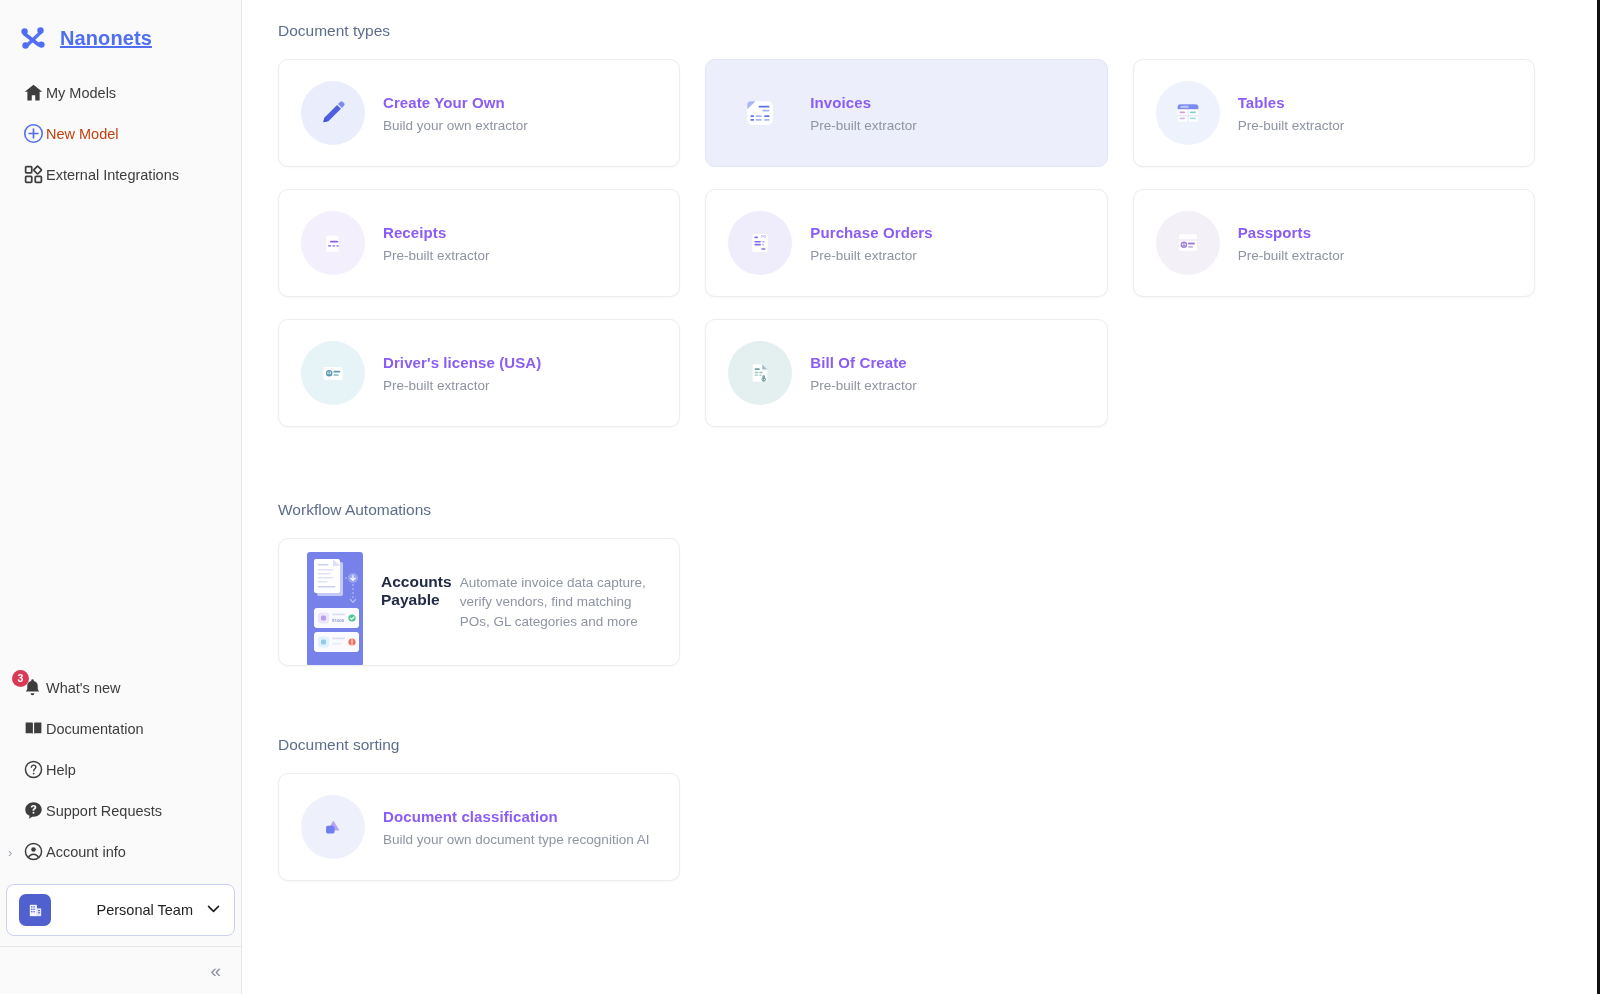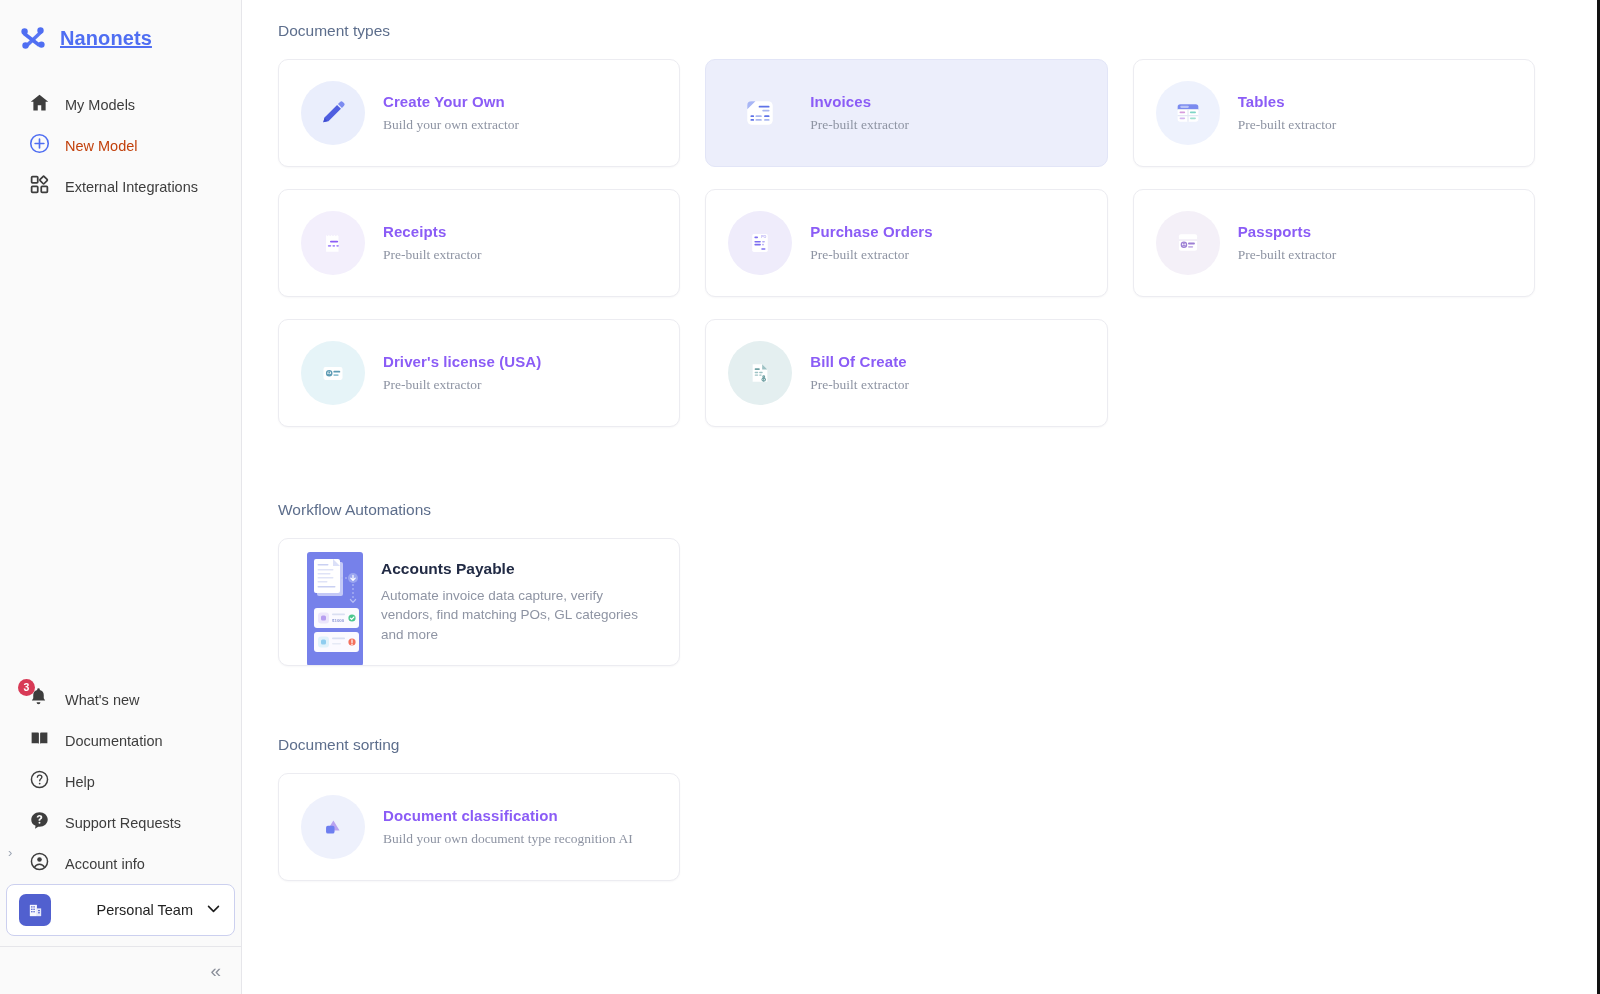--- a/index.html
+++ b/index.html
@@ -25,22 +25,22 @@
     padding: 16px 0 0 18px; height: 60px;
   }
   .brand-logo { width: 30px; height: 30px; flex: 0 0 30px; }
   .brand-name {
     font-size: 20px; font-weight: 700; color: #4f6ef2;
     letter-spacing: .1px;
     text-decoration: underline;
   }
   .nav-top { margin-top: 12px; }
   .nav-item {
-    display: flex; align-items: flex-end; gap: 15px;
-    height: 41px; padding-left: 28px; cursor: pointer;
+    display: flex; align-items: center; gap: 2px;
+    height: 41px; padding-left: 22px; cursor: pointer;
     position: relative;
   }
   .nav-ico {
     width: 22px; height: 22px; flex: 0 0 22px;
     display: flex; align-items: center; justify-content: center;
   }
   .nav-label { font-size: 14.5px; color: #3d3d3d; }
   .nav-label.accent { color: #c2410c; }
 
   .spacer { flex: 1 1 auto; }
@@ -127,36 +127,36 @@
   }
   .card-ico {
     width: 64px; height: 64px; flex: 0 0 64px; border-radius: 50%;
     display: flex; align-items: center; justify-content: center;
   }
   .card-body { display: flex; flex-direction: column; gap: 7px; }
   .card-title {
     font-size: 15px; font-weight: 700; color: #8b5cf6;
     letter-spacing: .1px;
   }
-  .card-sub { font-size: 13.5px; color: #8e94a3; font-family: Liberation Serif, serif; }
+  .card-sub { font-size: 13.5px; color: #8e94a3; }
 
   
   .wf-grid { display: grid; grid-template-columns: repeat(3, 1fr); gap: 25px; }
   .wf-card {
     background: #fff; border: 1px solid #ececf1; border-radius: 10px;
     height: 128px; display: flex; align-items: center; gap: 18px;
     padding: 0 0 0 22px; cursor: pointer; overflow: hidden;
     box-shadow: 0 1px 2px rgba(30,40,70,.035);
   }
   .wf-art {
     width: 62px; height: 128px; flex: 0 0 62px;
     position: relative; overflow: hidden;
     display: flex; align-items: center; justify-content: center;
   }
-  .wf-body { display: flex; flex-direction: column; gap: 8px; padding-right: 20px; }
+  .wf-body { display: flex; flex-direction: row; gap: 8px; padding-right: 20px; }
   .wf-title { font-size: 15.5px; font-weight: 700; color: #222b45; }
   .wf-sub { font-size: 13.5px; color: #8e94a3; line-height: 1.45; max-width: 262px; }
 
   .gap-lg { height: 74px; }
   .gap-md { height: 70px; }
 </style>
 </head>
 <body>
 
 <aside class="sidebar">

